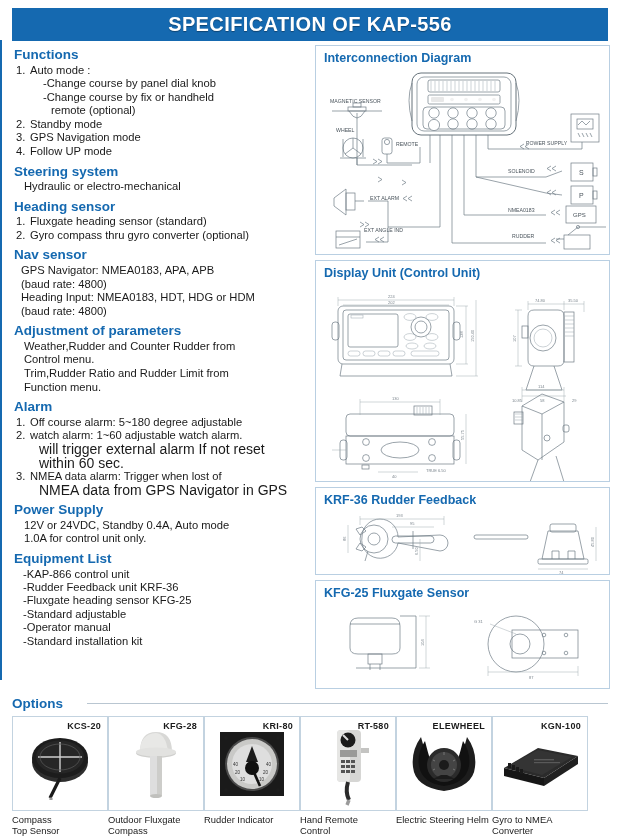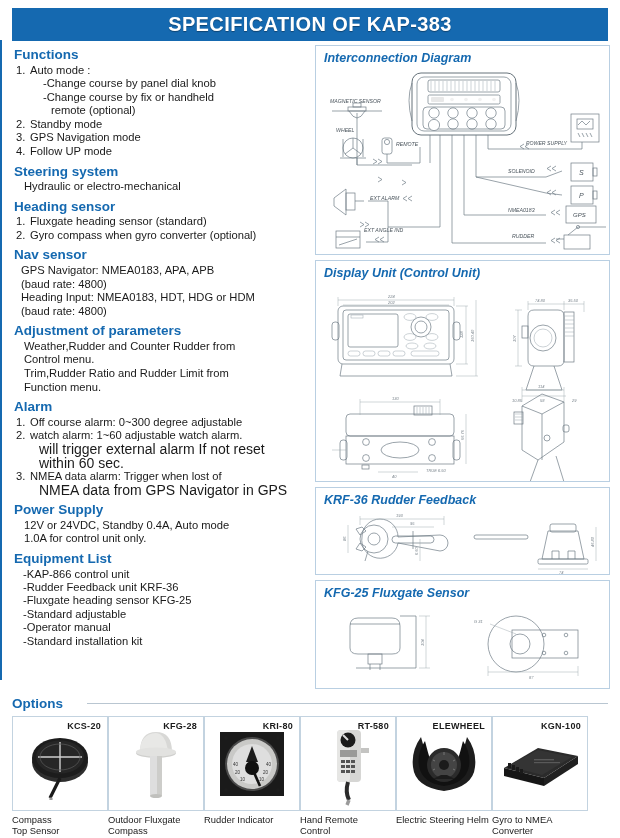--- a/index.html
+++ b/index.html
@@ -25,21 +25,21 @@
   }
   .header h1 {
     margin:0;
     font-size:20px; font-weight:bold; color:#ffffff;
     letter-spacing:0.4px;
     text-shadow:0 1px 1px rgba(0,0,0,.35);
   }
   
   .cols { display:flex; padding:4px 8px 0 8px; }
   .col-left { width:305px; padding-left:6px; }
-  .col-right { width:297px; padding-left:2px;font-style:italic; }
+  .col-right { width:297px; padding-left:2px; }
 
   .sec-title {
     color:#1569b0; font-weight:bold; font-size:13.5px;
     margin:5px 0 1px 0; line-height:1.15;
   }
   .sec-title.first { margin-top:2px; }
   ol.num { margin:0; padding:0; list-style:none; }
   ol.num li {
     font-size:11.2px; line-height:13.6px; padding-left:16px; position:relative;
     white-space:nowrap;
@@ -93,21 +93,21 @@
   .opt-name {
     margin-top:4px; font-size:9.4px; line-height:10.6px; color:#1a1a1a;
   }
 </style>
 </head>
 <body>
 
 <div class="left-rule"></div>
 
 <div class="header">
-  <h1>SPECIFICATION OF KAP-383</h1>
+  <h1>SPECIFICATION OF KAP-556</h1>
 </div>
 
 <div class="cols">
 
   <div class="col-left">
 
     <div class="sec-title first">Functions</div>
     <ol class="num">
       <li><span class="n">1.</span><span>Auto mode :</span></li>
     </ol>
@@ -119,38 +119,38 @@
       <li><span class="n">3.</span><span>GPS Navigation mode</span></li>
       <li><span class="n">4.</span><span>Follow UP mode</span></li>
     </ol>
 
     <div class="sec-title">Steering system</div>
     <div class="plain i">Hydraulic or electro-mechanical</div>
 
     <div class="sec-title">Heading sensor</div>
     <ol class="num">
       <li><span class="n">1.</span><span>Fluxgate heading sensor (standard)</span></li>
-      <li><span class="n">2.</span><span>Gyro compass when gyro converter (optional)</span></li>
+      <li><span class="n">2.</span><span>Gyro compass thru gyro converter (optional)</span></li>
     </ol>
 
     <div class="sec-title">Nav sensor</div>
     <div class="plain">GPS Navigator: NMEA0183, APA, APB</div>
     <div class="plain">(baud rate: 4800)</div>
     <div class="plain">Heading Input: NMEA0183, HDT, HDG or HDM</div>
     <div class="plain">(baud rate: 4800)</div>
 
     <div class="sec-title">Adjustment of parameters</div>
     <div class="plain i">Weather,Rudder and Counter Rudder from</div>
     <div class="plain i">Control menu.</div>
     <div class="plain i">Trim,Rudder Ratio and Rudder Limit from</div>
     <div class="plain i">Function menu.</div>
 
     <div class="sec-title">Alarm</div>
     <ol class="num">
-      <li><span class="n">1.</span><span>Off course alarm: 0~300 degree adjustable</span></li>
+      <li><span class="n">1.</span><span>Off course alarm: 5~180 degree adjustable</span></li>
       <li><span class="n">2.</span><span>watch alarm: 1~60 adjustable watch alarm.</span></li>
     </ol>
     <div class="cont">will trigger external alarm If not reset</div>
     <div class="cont">within 60 sec.</div>
     <ol class="num">
       <li><span class="n">3.</span><span>NMEA data alarm: Trigger when lost of</span></li>
     </ol>
     <div class="cont">NMEA data from GPS Navigator in GPS</div>
 
     <div class="sec-title">Power Supply</div>

